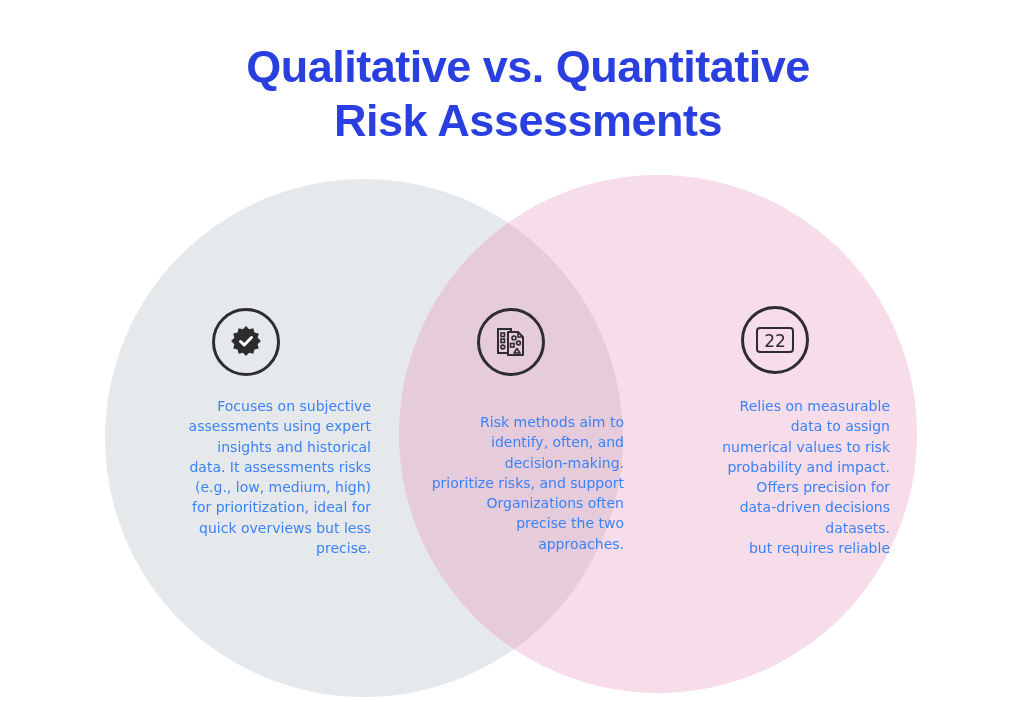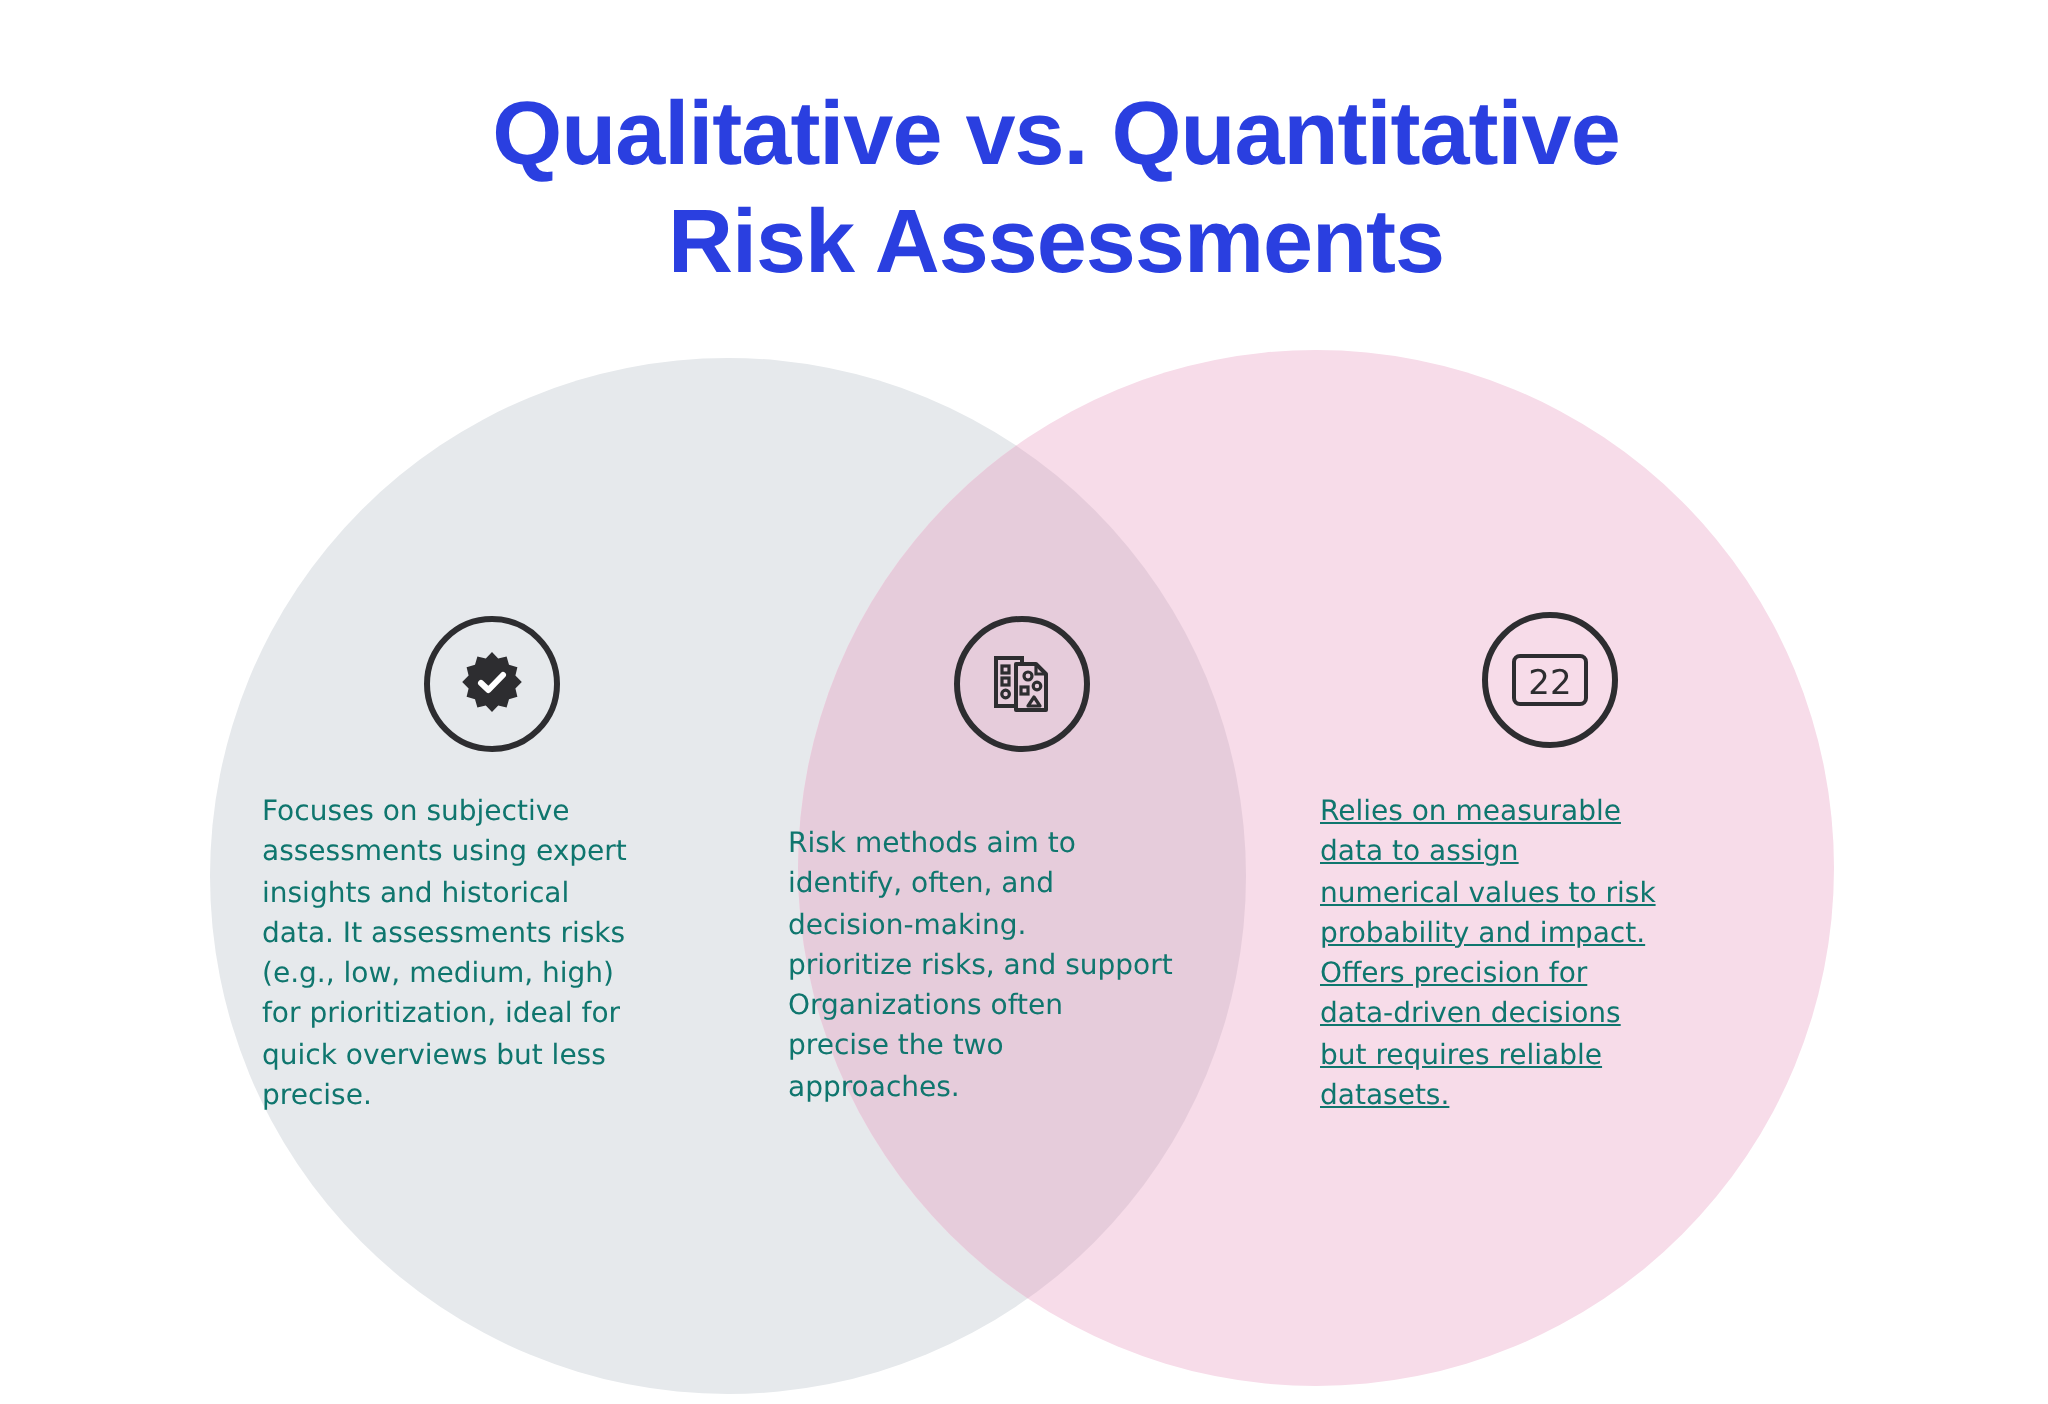--- a/index.html
+++ b/index.html
@@ -29,22 +29,22 @@
       position: absolute;
       width: 68px; height: 68px;
       border: 3px solid #2d2d30;
       border-radius: 50%;
       box-sizing: border-box;
       display: flex; align-items: center; justify-content: center;
     }
     .icon-ring svg { display: block; }
     .desc {
       position: absolute;
-      text-align: left;
-      color: #0f766e;
+      text-align: right;
+      color: #3b82f6;
       font-family: "DejaVu Sans", sans-serif;
       font-size: 14px;
       line-height: 20.3px;
     }
   </style>
 </head>
 <body>
 
 <div class="title">
   <div>Qualitative vs. Quantitative</div>
@@ -105,22 +105,22 @@
 <div class="desc" style="left:394px; top:412px; width:230px;">
   <div>Risk methods aim to</div>
   <div>identify, often, and</div>
   <div>decision-making.</div>
   <div>prioritize risks, and support</div>
   <div>Organizations often</div>
   <div>precise the two</div>
   <div>approaches.</div>
 </div>
 
-<div class="desc" style="left:660px; top:396px; width:230px;text-decoration:underline;">
+<div class="desc" style="left:660px; top:396px; width:230px;">
   <div>Relies on measurable</div>
   <div>data to assign</div>
   <div>numerical values to risk</div>
   <div>probability and impact.</div>
   <div>Offers precision for</div>
   <div>data-driven decisions</div>
+  <div>datasets.</div>
   <div>but requires reliable</div>
-  <div>datasets.</div>
 </div>
 
 </body></html>

